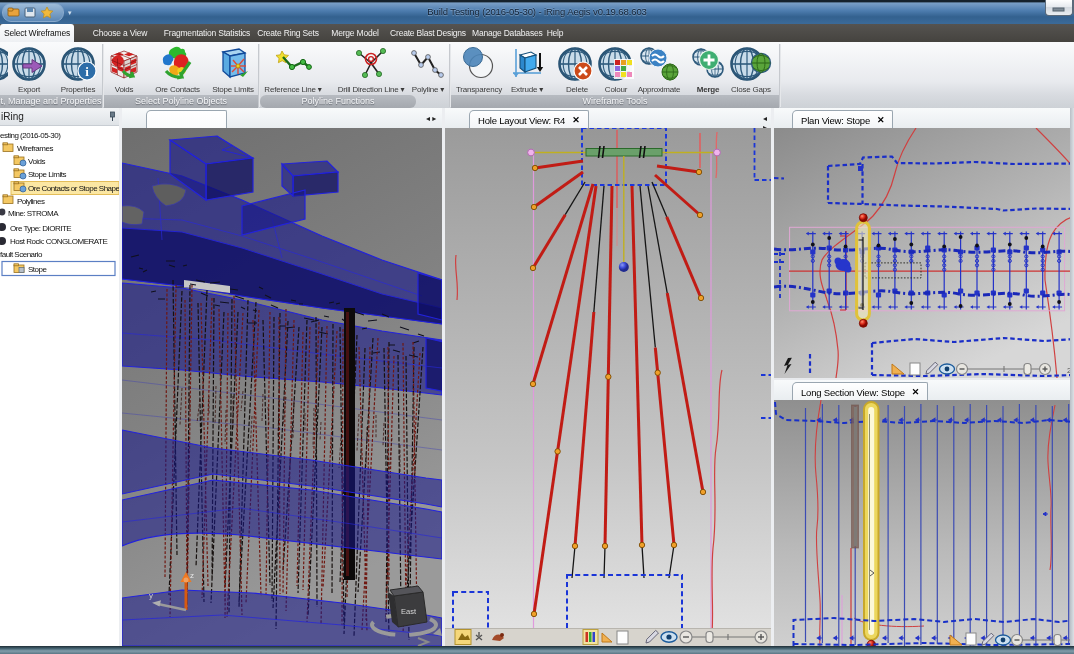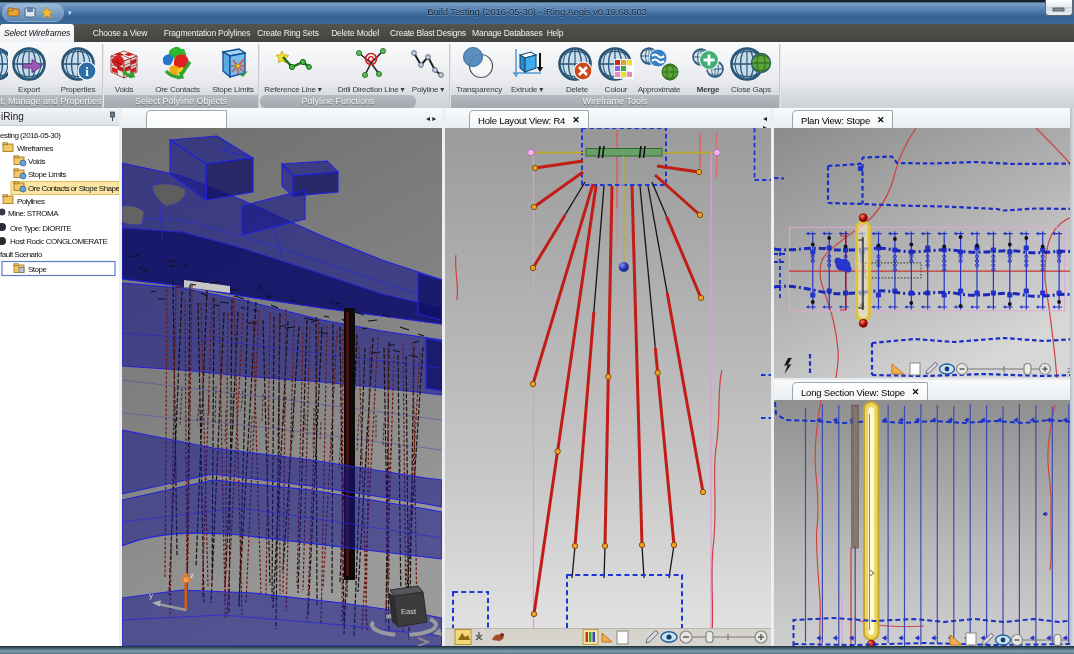--- a/index.html
+++ b/index.html
@@ -49,25 +49,25 @@
       </svg>
     </div>
     <div class="abs" id="qatdrop">▾</div>
     <div class="abs" id="title">Build Testing (2016-05-30) - iRing Aegis v0.19.68.603</div>
     <div class="abs winbtn" style="left:1045px;width:26px;"><svg width="26" height="15">
         <rect x="7" y="8" width="11" height="3" fill="#7e8b95" stroke="#55636e" stroke-width="1"></rect>
       </svg></div>
     <div class="abs winbtn" style="left:1073px;width:26px;"></div>
   </div>
   <div class="abs" id="tabstrip">
-    <div class="tab active" style="left:0;width:74px;font-style:italic;">Select Wireframes</div>
+    <div class="tab active" style="left:0;width:74px;">Select Wireframes</div>
     <div class="tab" style="left:83px;width:74px;">Choose a View</div>
-    <div class="tab" style="left:163px;width:88px;">Fragmentation Polylines</div>
+    <div class="tab" style="left:163px;width:88px;">Fragmentation Statistics</div>
     <div class="tab" style="left:255px;width:66px;">Create Ring Sets</div>
-    <div class="tab" style="left:328px;width:54px;">Delete Model</div>
+    <div class="tab" style="left:328px;width:54px;">Merge Model</div>
     <div class="tab" style="left:388px;width:80px;">Create Blast Designs</div>
     <div class="tab" style="left:472px;width:68px;">Manage Databases</div>
     <div class="tab" style="left:543px;width:24px;">Help</div>
   </div>
   <svg width="0" height="0" style="position:absolute">
     <defs>
       <g id="globe">
         <circle cx="18" cy="18" r="15.5" fill="#c9dcea" stroke="#2a5474" stroke-width="2.6"></circle>
         <ellipse cx="18" cy="18" rx="6.5" ry="15.5" fill="none" stroke="#2e5a7c" stroke-width="1.4"></ellipse>
         <ellipse cx="18" cy="18" rx="11.8" ry="15.5" fill="none" stroke="#2e5a7c" stroke-width="1.1"></ellipse>

